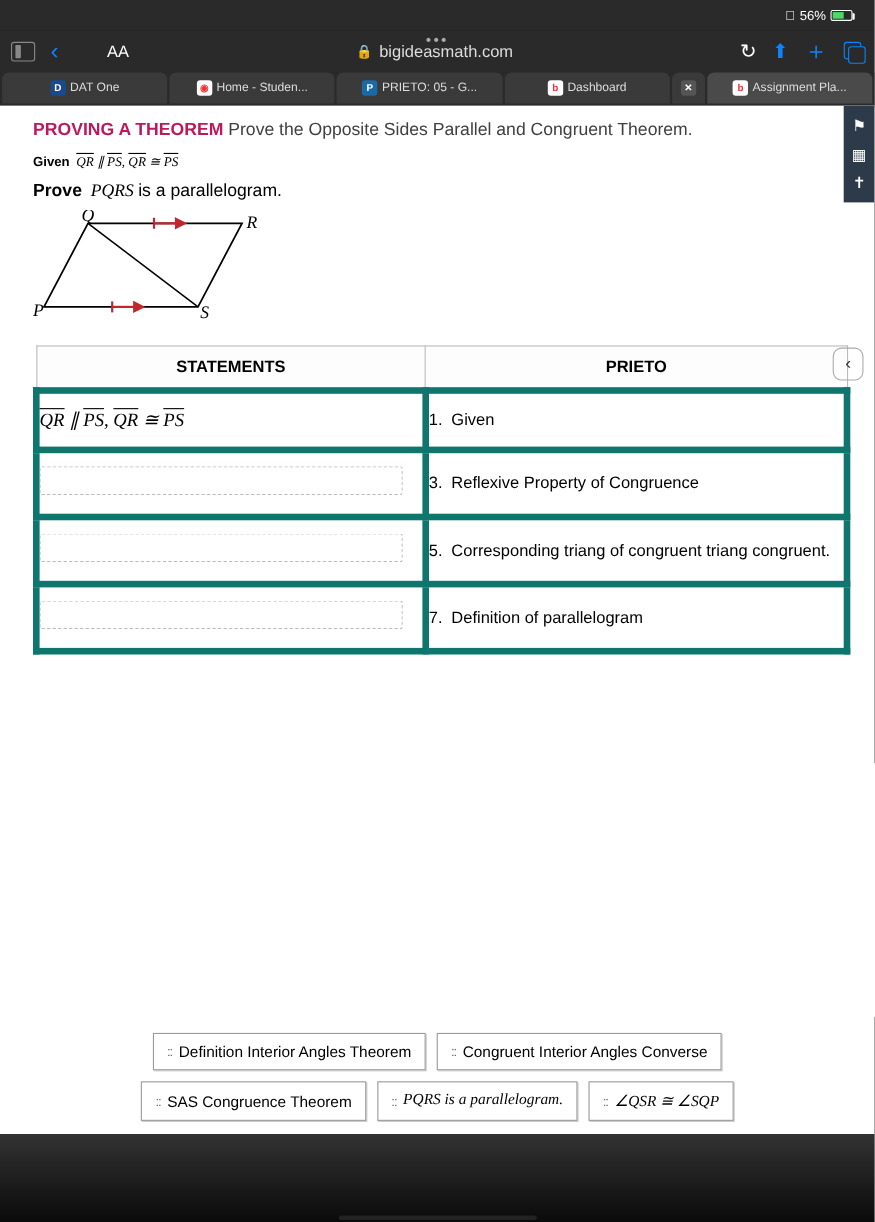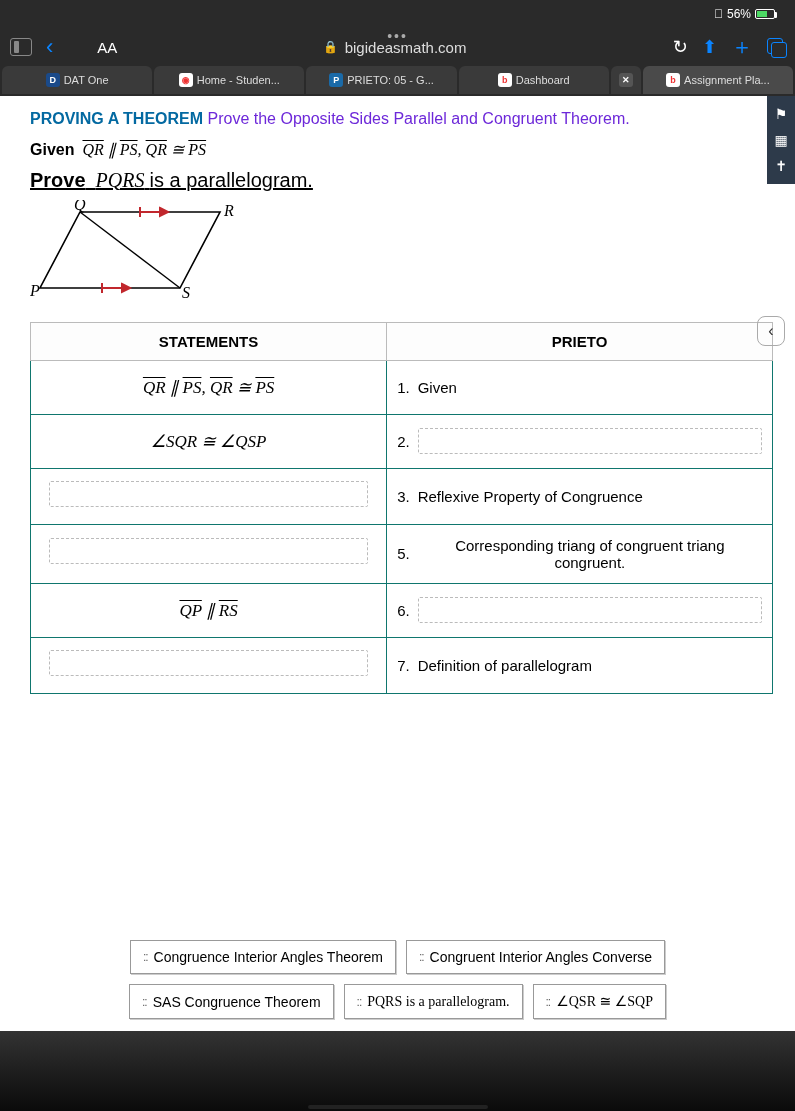--- a/index.html
+++ b/index.html
@@ -65,66 +65,66 @@
   .tab:nth-child(3) .fav{background:#1a6aa8;color:#fff;}
   .tab:nth-child(4) .fav{background:#fff;color:#e33;}
   .tab:nth-child(5) .fav{background:#555;color:#fff;}
   .tab:nth-child(6) .fav{background:#fff;color:#e33;}
 
   .page {
     background:#fff; width:100%; height:calc(1111px - 96px - 80px);
     padding: 12px 22px 10px 30px; position:relative; overflow:hidden;
   }
   .title-row { margin-bottom:10px; font-size:16px; line-height:1.35; max-width:600px;}
-  .title-blue { color:#0369a1; font-weight:bold; }
-  .norm { color:#6d28d9; }
-  .given-row { font-size:16px; margin:6px 0 10px; font-family: "Times New Roman", serif; font-style: italic;}
+  .title-blue { color:#be185d; font-weight:bold; }
+  .norm { color:#404040; }
+  .given-row { font-size:12px; margin:6px 0 10px; font-family: "Times New Roman", serif; font-style: italic;}
   .given-row b, .prove-row b { font-style:normal; font-family:-apple-system,Arial,sans-serif;}
-  .prove-row { font-size:20px; margin-bottom:8px; font-family: "Times New Roman", serif; font-style: italic; text-decoration: underline;}
+  .prove-row { font-size:16px; margin-bottom:8px; font-family: "Times New Roman", serif; font-style: italic;}
   .ov { text-decoration: overline; font-style: italic; }
   .diagram { margin:6px 0 18px; }
   .right-float {
     position:absolute; top:0; right:0; width:28px; background:#2d3a4a;
     display:flex; flex-direction:column; align-items:center; gap:10px; padding:10px 0; color:#fff;
   }
   .right-float div{font-size:14px;}
   .back-pill {
     position:absolute; right:10px; top:220px; width:28px; height:30px; border:1px solid #aaa;
     border-radius:8px; display:flex; align-items:center; justify-content:center; color:#333;
   }
 
   table.proof {
     width:100%; border-collapse:collapse; font-size:15px;
   }
   table.proof th {
     padding:10px 8px; text-align:center; font-weight:bold; border:1px solid #bbb; background:#fdfdfd;
   }
   table.proof td {
-    border:1px solid #0f766e; padding:12px 10px; vertical-align:middle; height:54px;text-align:center;
+    border:6px solid #0f766e; padding:12px 0; vertical-align:middle; height:54px;
   }
   table.proof td.stmt { font-family:"Times New Roman",serif; font-style:italic; font-size:17px;}
   table.proof td.reason { font-size:15px; }
   .blank {
     border:1.5px dashed #bbb; min-height:26px; border-radius:2px; display:inline-block; width:95%;
   }
   .num { font-weight:normal; margin-right:4px; }
   .reason-row { display:flex; align-items:center; gap:4px;}
   .reason-row .blank{flex:1;}
 
   .answer-bank {
     position:absolute; bottom:12px; left:0; right:0; padding:0 40px;
     display:flex; flex-wrap:wrap; gap:10px; justify-content:center;
   }
   .tile {
     border:1px solid #999; background:#fff; padding:8px 12px; font-size:14px;
     box-shadow:1px 1px 0 #ccc; display:flex; align-items:center; gap:6px;
     font-family:-apple-system,Arial,sans-serif;
   }
   .tile .grip{color:#666;font-size:12px;letter-spacing:-1px;}
-  .tile .math{font-family:"Times New Roman",serif;}
+  .tile .math{font-family:"Times New Roman",serif;font-style:italic;}
   .home-ind { position:absolute; bottom:2px; left:50%; transform:translateX(-50%); width:180px; height:4px; background:#222; border-radius:3px;}
 
   .bottom-blur {
     position:absolute; bottom:0; left:0; right:0; height:80px;
     background:linear-gradient(#333,#0a0a0a);
   }
 </style>
 </head>
 <body>
 
@@ -233,29 +233,20 @@
         <th>PRIETO</th>
       </tr>
     </thead>
     <tbody id="proof-body">
         <tr>
           <td class="stmt"><span class="ov">QR</span> ∥ <span class="ov">PS</span>, <span class="ov">QR</span> ≅ <span class="ov">PS</span></td>
           <td class="reason">
             <div class="reason-row">
               <span class="num">1.</span>
               <span>Given</span>
-            </div>
-          </td>
-        </tr>
-        <tr>
-          <td class="stmt">∠SQR ≅ ∠QSP</td>
-          <td class="reason">
-            <div class="reason-row">
-              <span class="num">2.</span>
-              <span class="blank"></span>
             </div>
           </td>
         </tr>
         <tr>
           <td class="stmt"><span class="blank"></span></td>
           <td class="reason">
             <div class="reason-row">
               <span class="num">3.</span>
               <span>Reflexive Property of Congruence</span>
             </div>
@@ -264,44 +255,35 @@
         <tr>
           <td class="stmt"><span class="blank"></span></td>
           <td class="reason">
             <div class="reason-row">
               <span class="num">5.</span>
               <span>Corresponding triang of congruent triang congruent.</span>
             </div>
           </td>
         </tr>
         <tr>
-          <td class="stmt"><span class="ov">QP</span> ∥ <span class="ov">RS</span></td>
-          <td class="reason">
-            <div class="reason-row">
-              <span class="num">6.</span>
-              <span class="blank"></span>
-            </div>
-          </td>
-        </tr>
-        <tr>
           <td class="stmt"><span class="blank"></span></td>
           <td class="reason">
             <div class="reason-row">
               <span class="num">7.</span>
               <span>Definition of parallelogram</span>
             </div>
           </td>
         </tr>
       </tbody>
   </table>
 
   <div class="answer-bank">
     <div class="tile">
         <span class="grip">::</span>
-        <span>Congruence Interior Angles Theorem</span>
+        <span>Definition Interior Angles Theorem</span>
       </div>
     <div class="tile">
         <span class="grip">::</span>
         <span>Congruent Interior Angles Converse</span>
       </div>
     <div class="tile">
         <span class="grip">::</span>
         <span>SAS Congruence Theorem</span>
       </div>
     <div class="tile">

